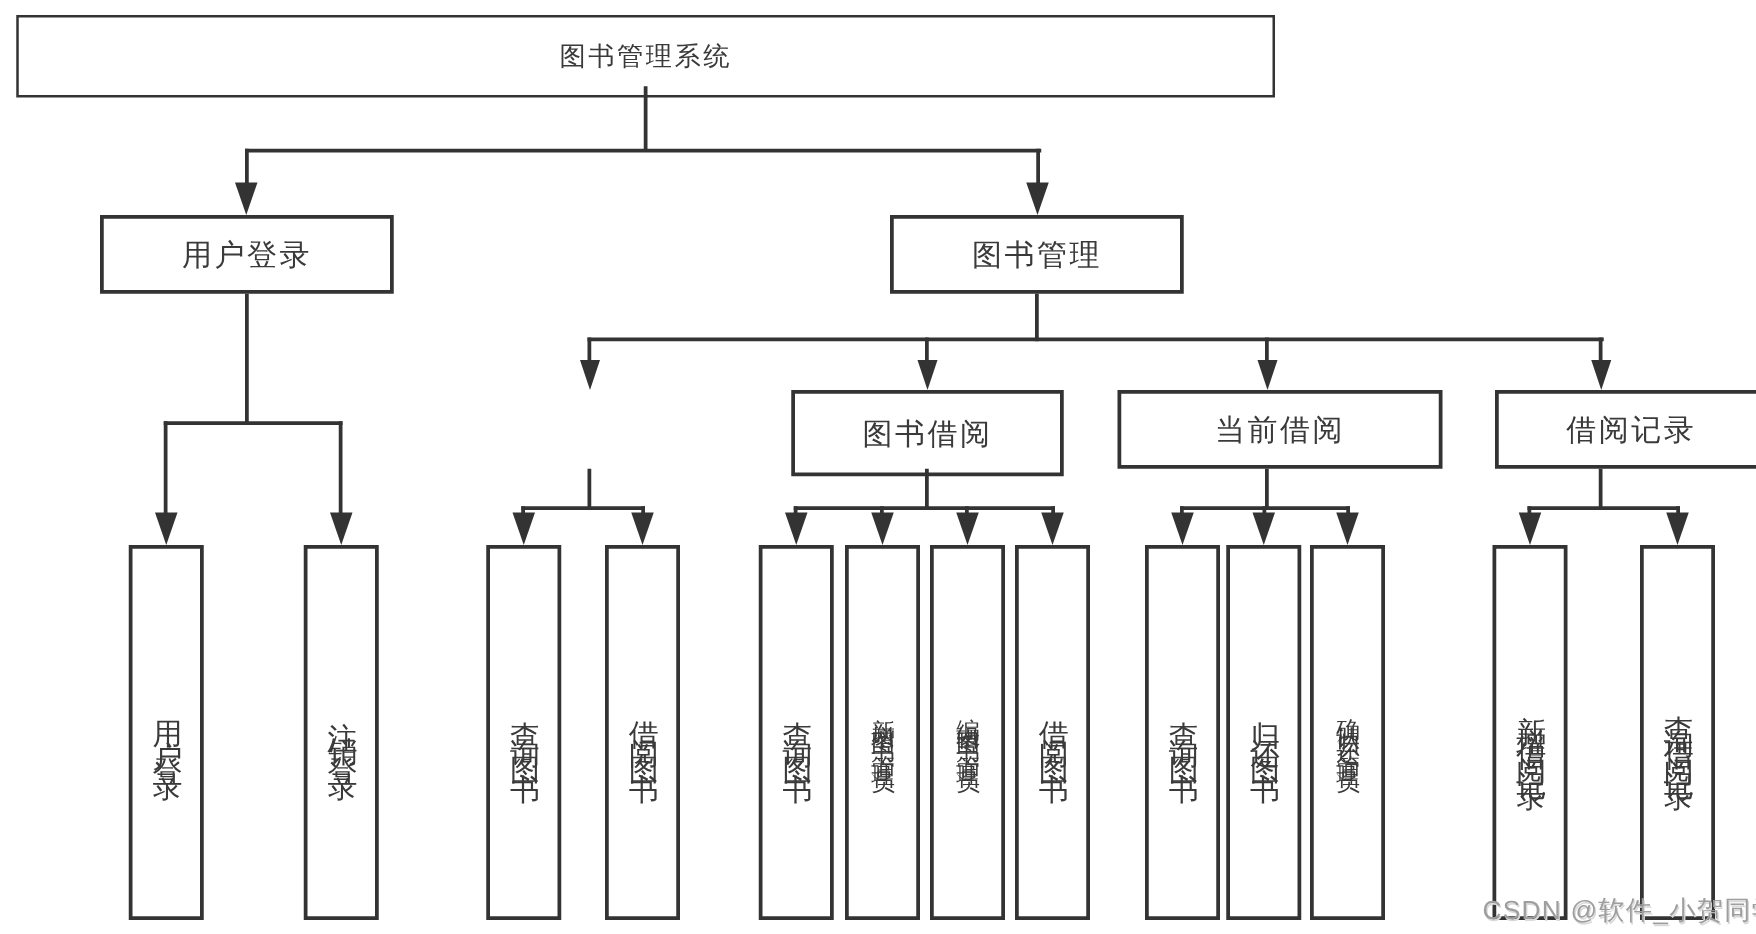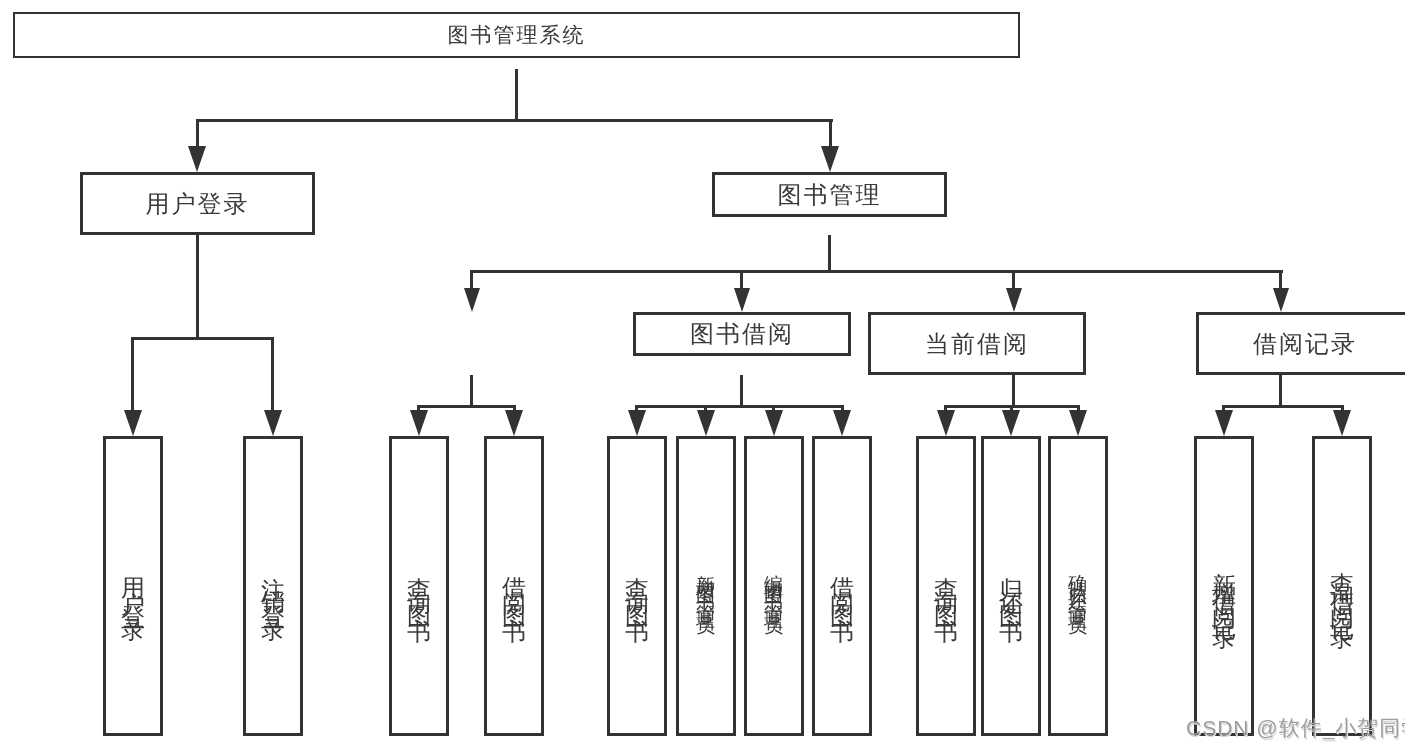--- a/index.html
+++ b/index.html
@@ -36,45 +36,45 @@
     position:absolute;left:1186px;top:714px;
     color:#9e9e9e;font-size:21px;letter-spacing:1px;
     text-shadow:1px 2px 0 #d9d9d9;white-space:nowrap;
   }
 </style>
 </head>
 <body>
 
 <div id="canvas">
 
-  <div class="box rootbox" style="left:13px;top:12px;width:1007px;height:46px;">图书管理系统</div>
+  <div class="box rootbox" style="left:13px;top:12px;width:1007px;height:66px;">图书管理系统</div>
 
   <div class="vline" style="left:515px;top:69px;height:52px;"></div>
   <div class="hline" style="left:196px;top:119px;width:637px;"></div>
   <div class="vline" style="left:196px;top:119px;height:30px;"></div>
   <div class="arrow-b" style="left:188px;top:146px;"></div>
   <div class="vline" style="left:829px;top:119px;height:30px;"></div>
   <div class="arrow-b" style="left:821px;top:146px;"></div>
 
   <div class="box" style="left:80px;top:172px;width:235px;height:63px;">用户登录</div>
-  <div class="box" style="left:712px;top:172px;width:235px;height:45px;">图书管理</div>
+  <div class="box" style="left:712px;top:172px;width:235px;height:63px;">图书管理</div>
 
   <div class="vline" style="left:828px;top:235px;height:38px;"></div>
   <div class="hline" style="left:470px;top:270px;width:813px;"></div>
   <div class="vline" style="left:470px;top:270px;height:20px;"></div>
   <div class="arrow-s" style="left:464px;top:288px;"></div>
   <div class="vline" style="left:740px;top:270px;height:20px;"></div>
   <div class="arrow-s" style="left:734px;top:288px;"></div>
   <div class="vline" style="left:1012px;top:270px;height:20px;"></div>
   <div class="arrow-s" style="left:1006px;top:288px;"></div>
   <div class="vline" style="left:1279px;top:270px;height:20px;"></div>
   <div class="arrow-s" style="left:1273px;top:288px;"></div>
 
-  <div class="box" style="left:633px;top:312px;width:218px;height:44px;">图书借阅</div>
-  <div class="box" style="left:868px;top:312px;width:218px;height:63px;">当前借阅</div>
+  <div class="box" style="left:633px;top:312px;width:218px;height:69px;">图书借阅</div>
+  <div class="box" style="left:894px;top:312px;width:260px;height:63px;">当前借阅</div>
   <div class="box" style="left:1172px;top:312px;width:218px;height:63px;margin-left:24px;">借阅记录</div>
 
   <div class="vline" style="left:196px;top:235px;height:104px;"></div>
   <div class="hline" style="left:131px;top:337px;width:143px;"></div>
   <div class="vline" style="left:131px;top:337px;height:76px;"></div>
   <div class="arrow-b" style="left:124px;top:410px;"></div>
   <div class="vline" style="left:271px;top:337px;height:76px;"></div>
   <div class="arrow-b" style="left:264px;top:410px;"></div>
 
   <div class="vline" style="left:470px;top:375px;height:32px;"></div>

